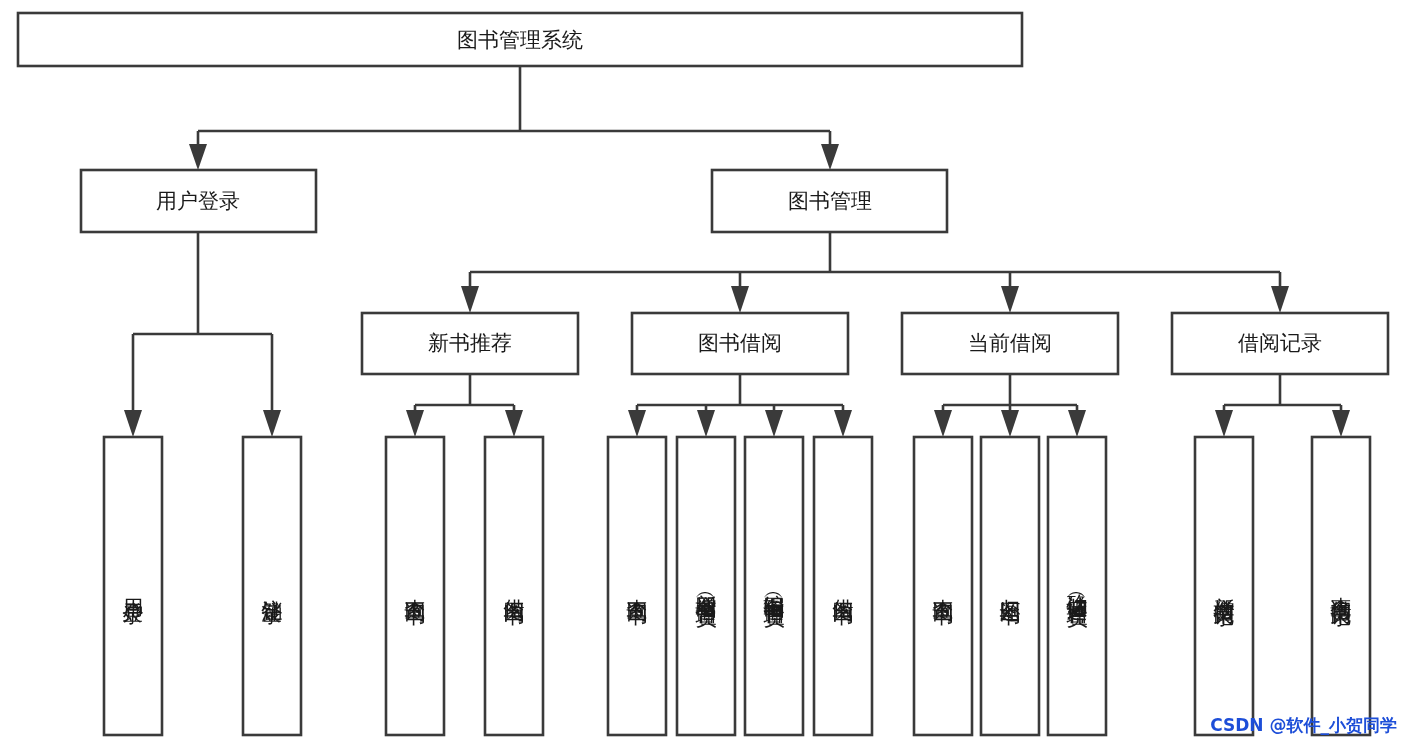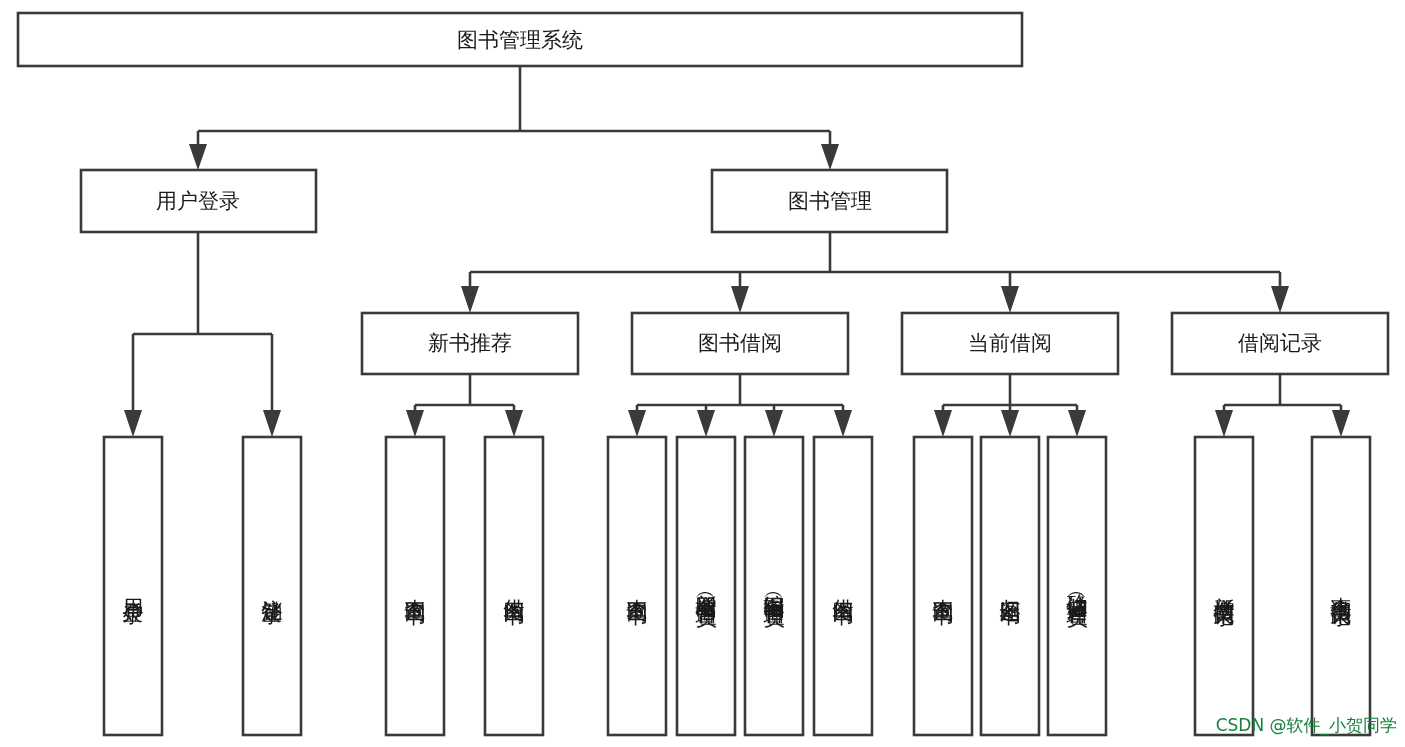--- a/index.html
+++ b/index.html
@@ -56,23 +56,24 @@
     text-orientation: upright;
     text-anchor: middle;
     letter-spacing: 2px;
   }
   .watermark {
     position: absolute;
     right: 8px;
     bottom: 4px;
     font-family: "DejaVu Sans", "Liberation Sans", sans-serif;
     font-size: 17px;
-    color: #15803d;
+    color: #1d4ed8;
     white-space: nowrap;
     pointer-events: none;
+    font-weight: bold;
   }
 </style>
 </head>
 <body>
 
 <div id="diagram-root">
 
   <svg id="tree-svg" viewBox="0 0 1405 747">
 
     <g>

